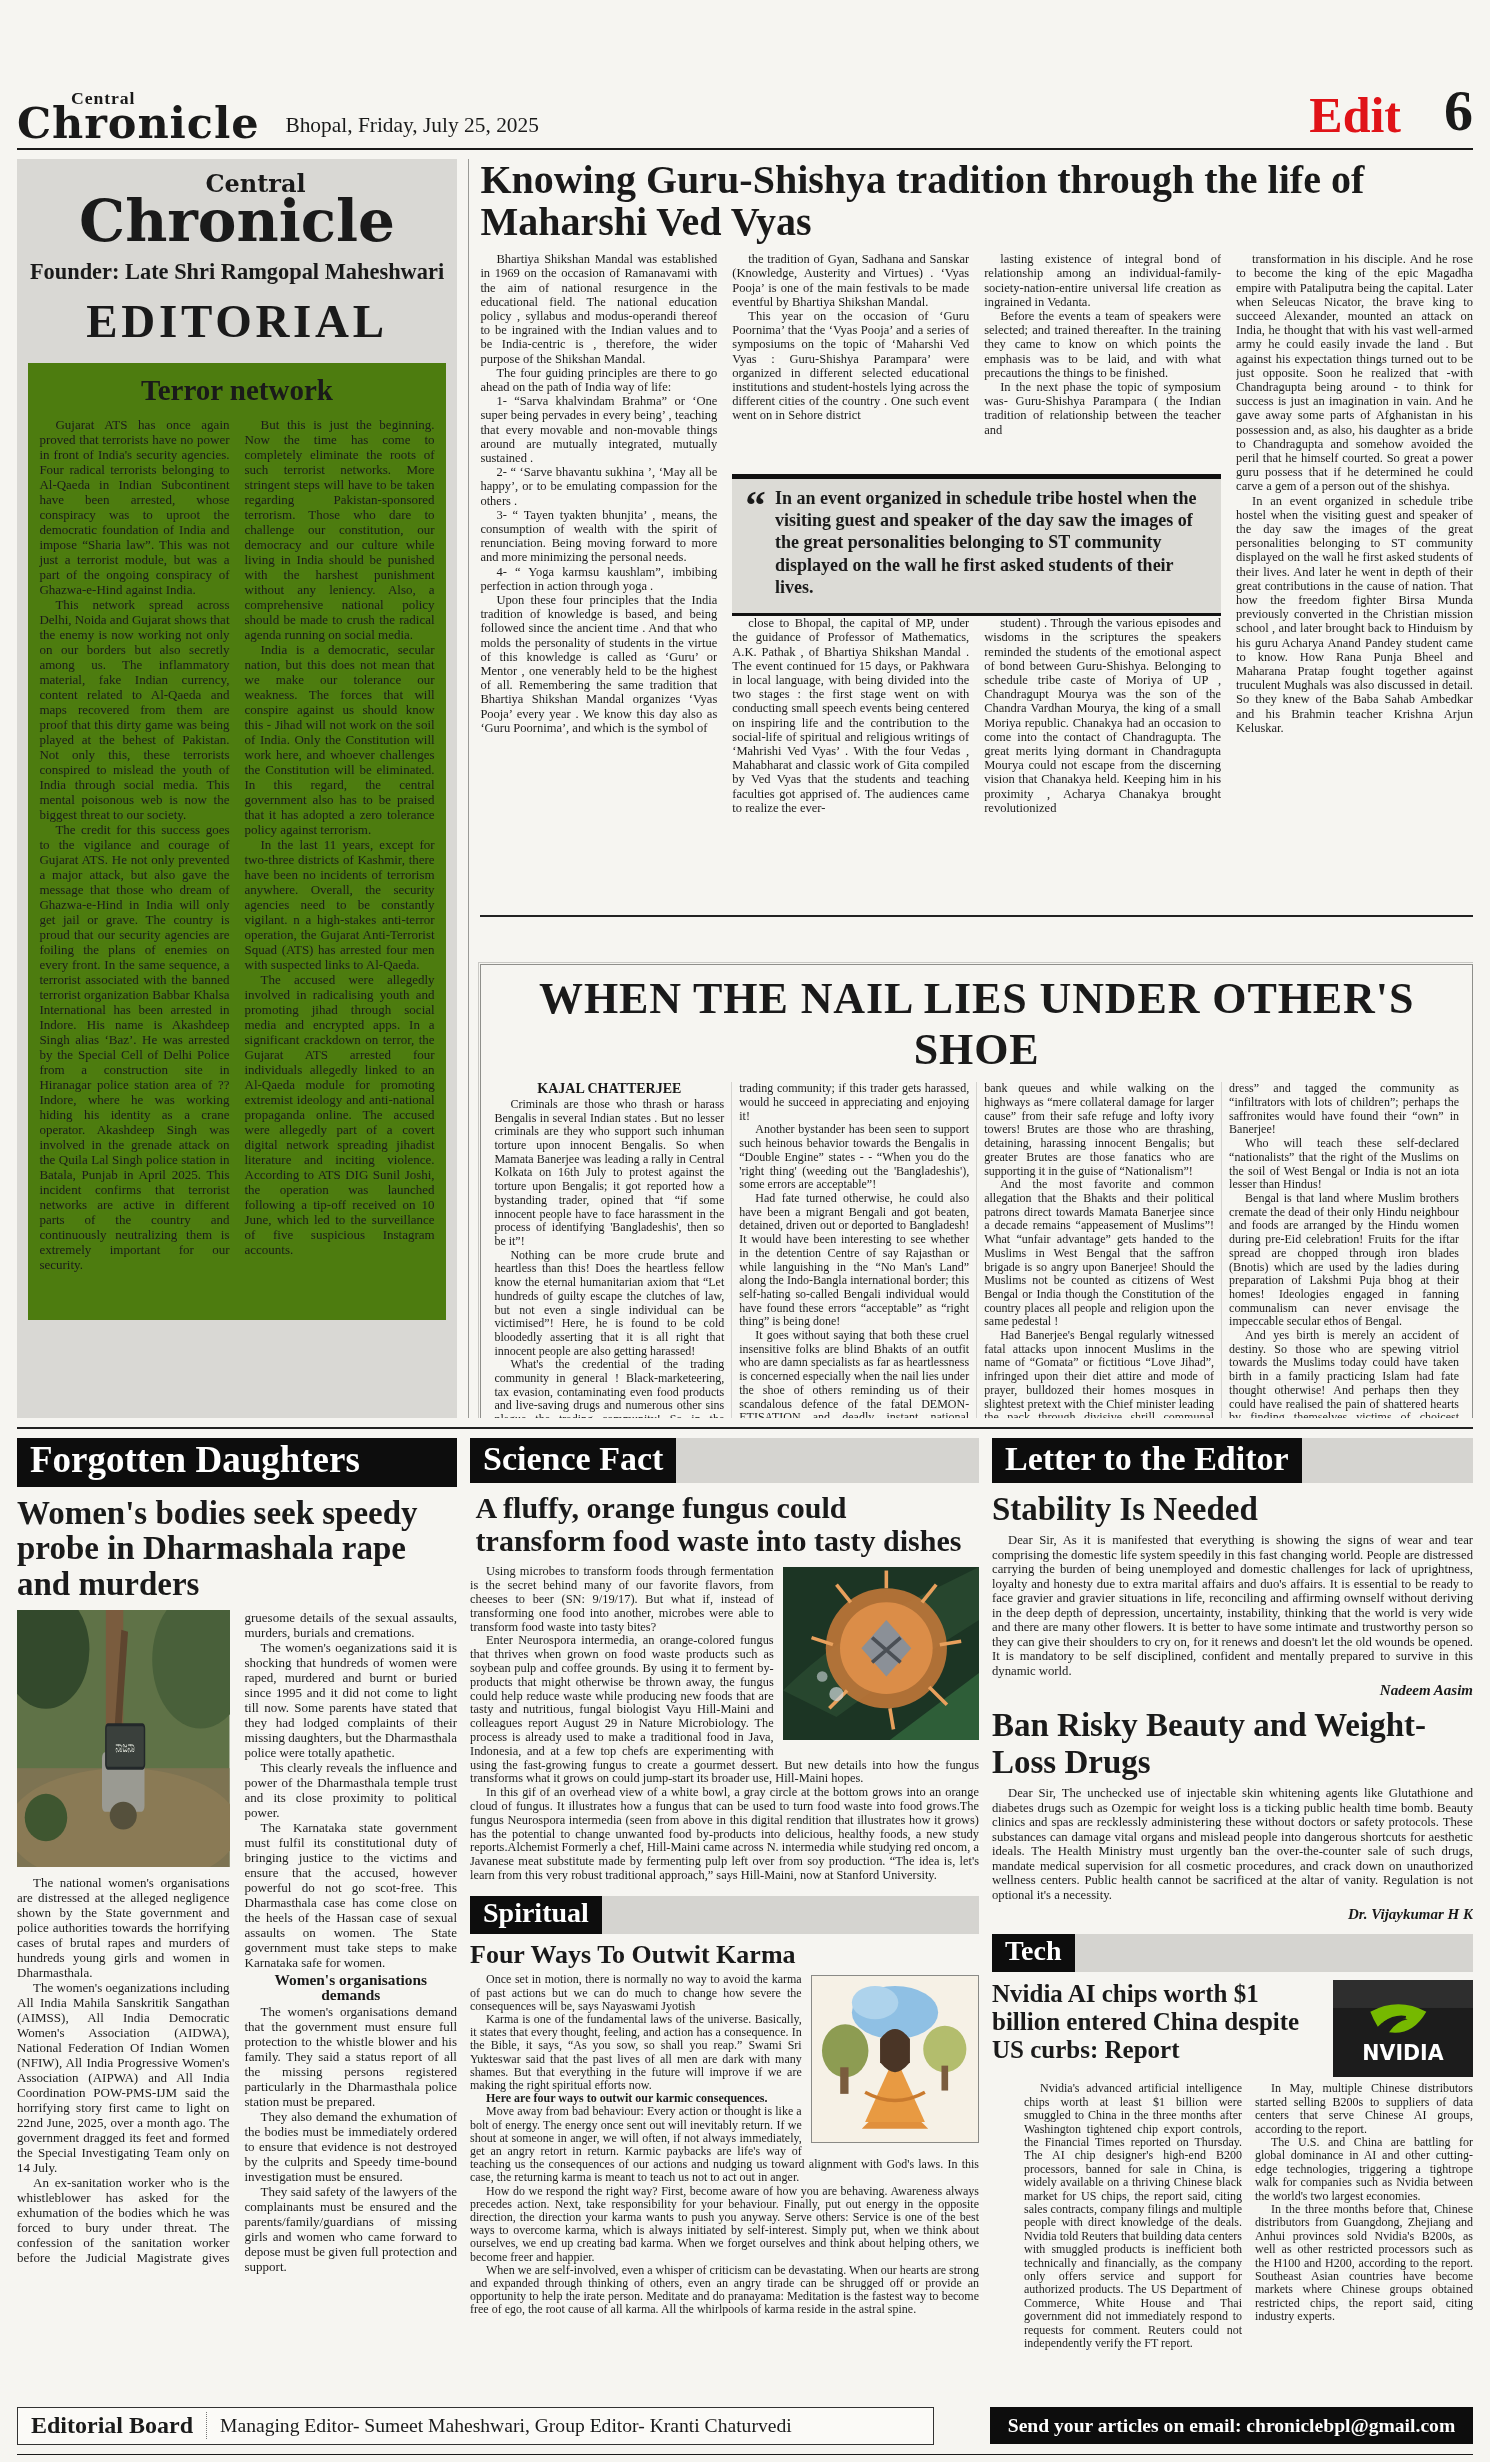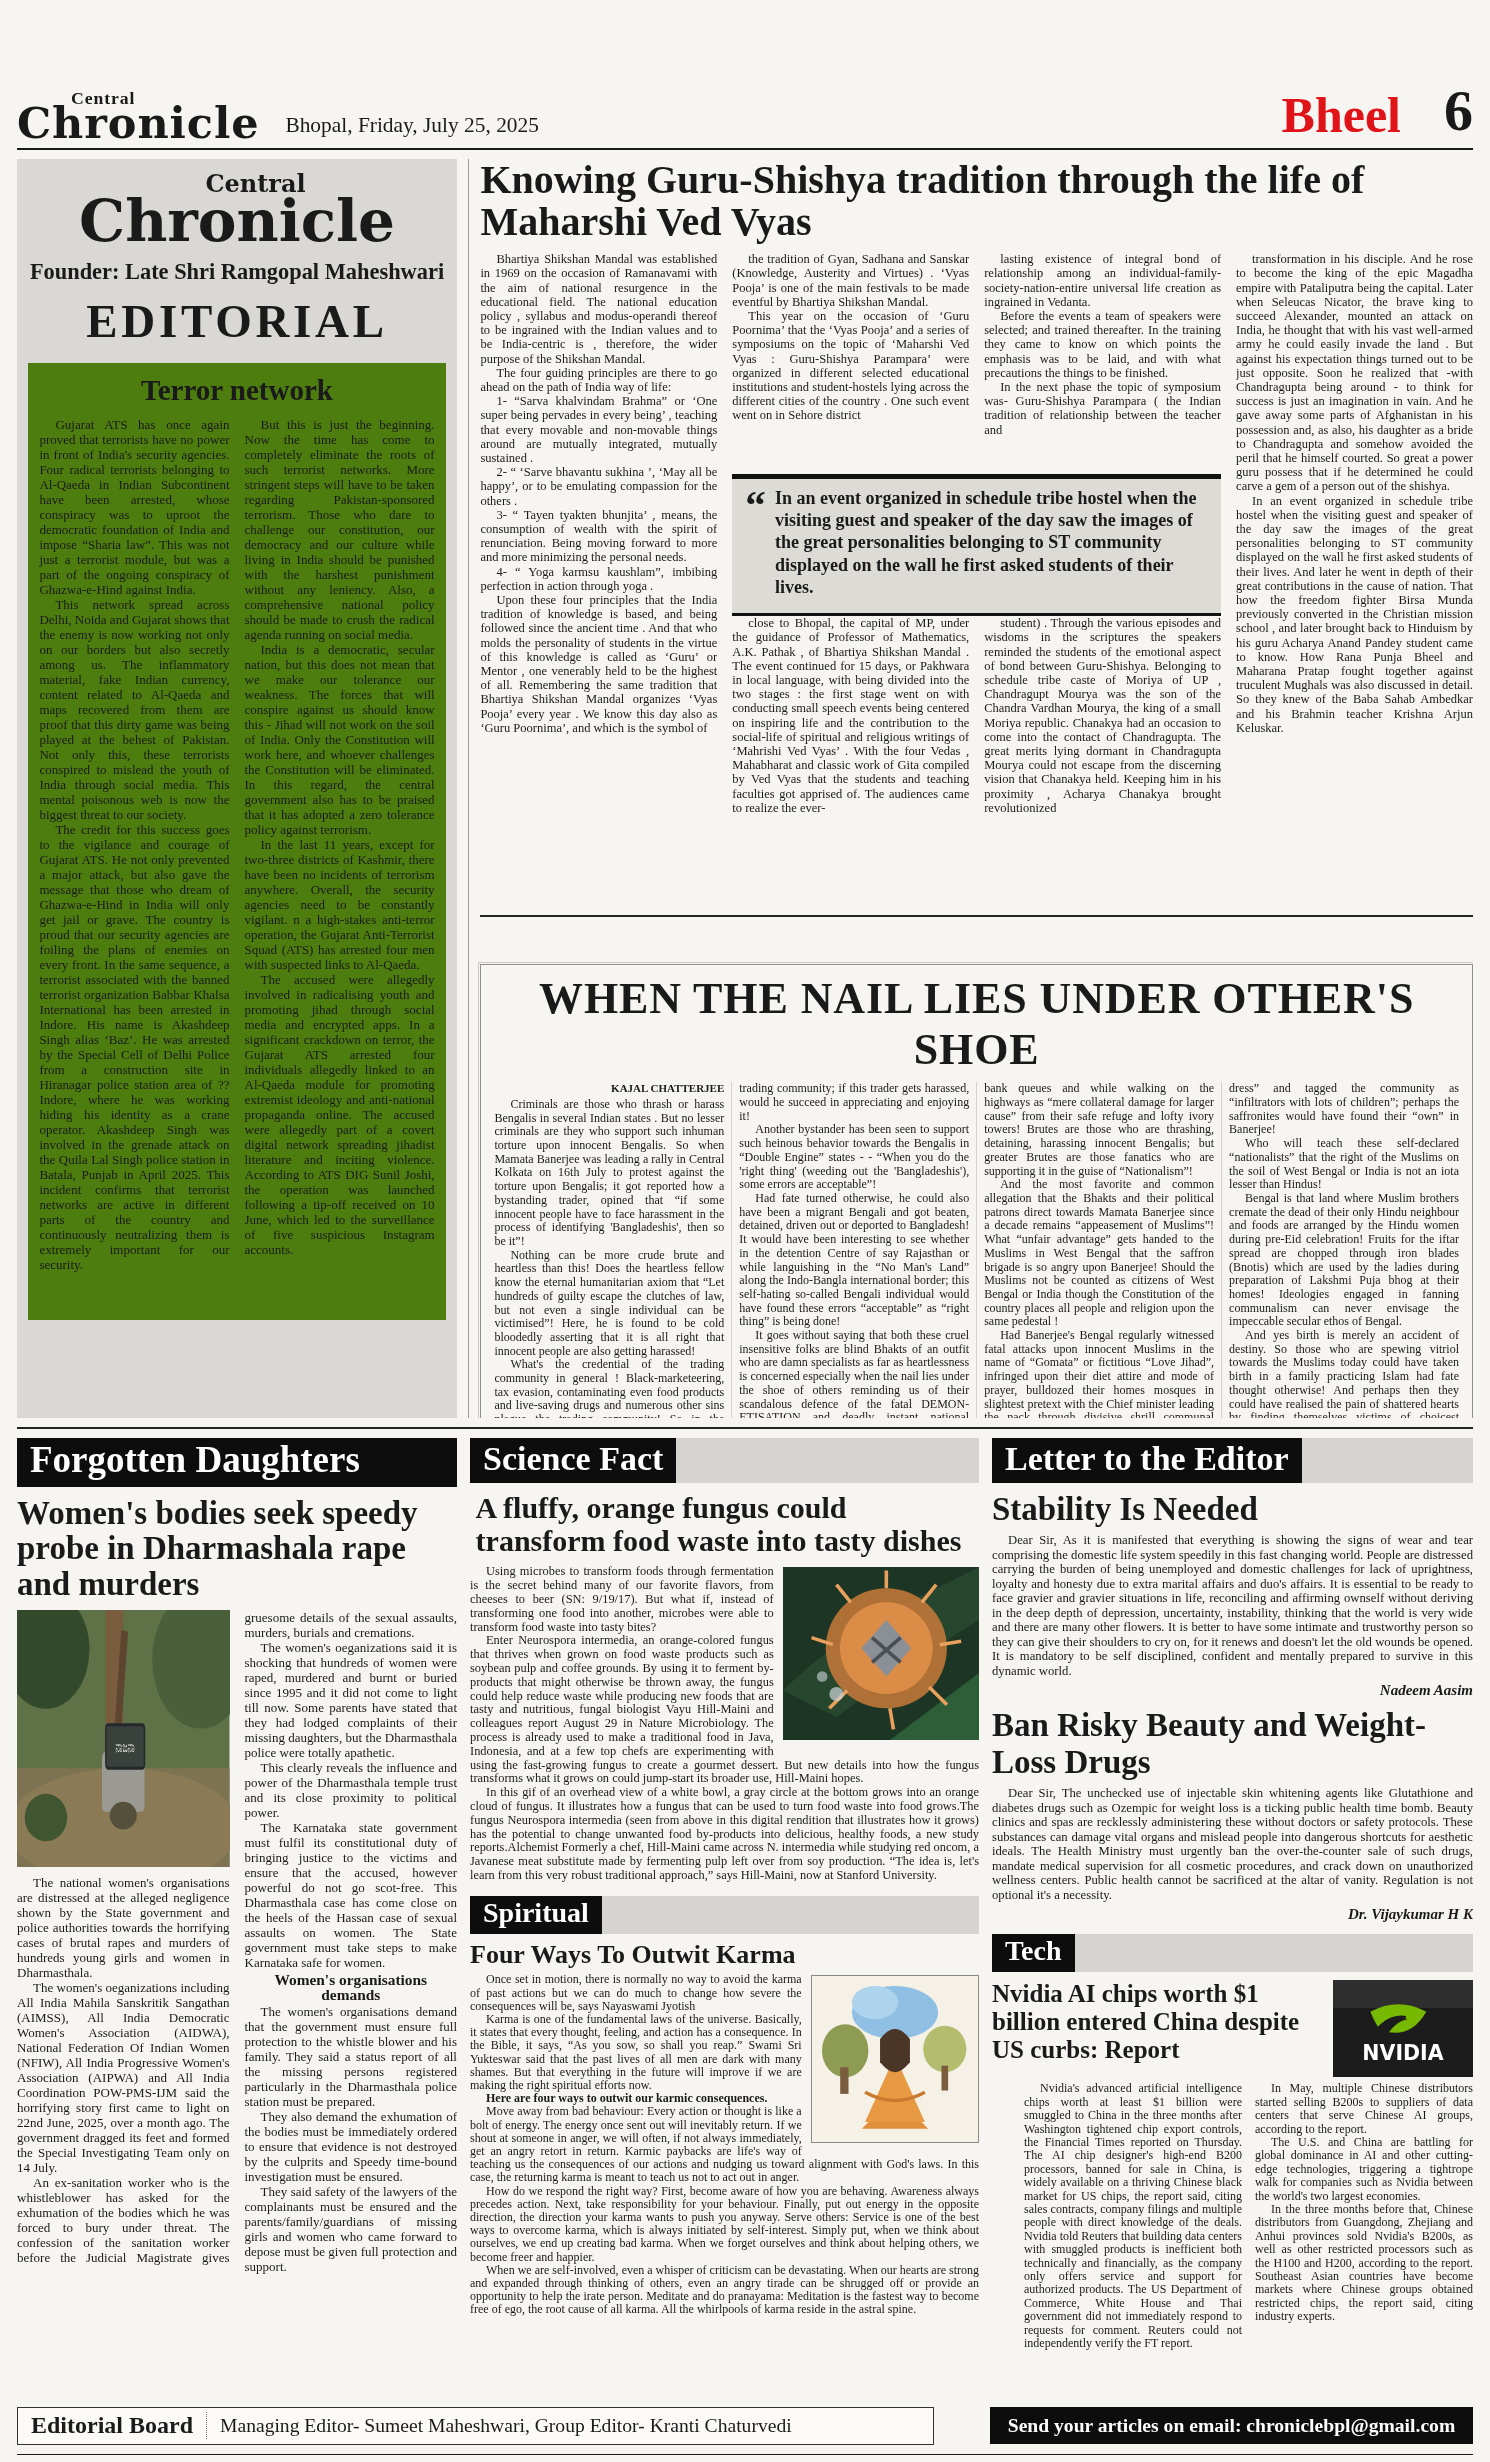--- a/index.html
+++ b/index.html
@@ -42,21 +42,21 @@
   .pullquote{grid-column:2 / span 2;grid-row:2;background:#dcdbd6;border-top:5.6px solid #111;border-bottom:3.7px solid #111;
              padding:7.5px 13px;display:flex;gap:9.3px;overflow:hidden;}
   .qmark{font-size:41px;font-weight:bold;line-height:.9;}
   .pullquote p{margin:0;font-size:18px;line-height:22.4px;font-weight:bold;text-indent:0;text-align:left;}
   .c2b{grid-column:2;grid-row:3;}
   .c3b{grid-column:3;grid-row:3;}
   .middivider{border-top:2.8px solid #222;margin:9.3px 0 7.5px 0;}
   .nail-box{border:0.9px solid #8f8f8b;outline:0.9px solid #c9c8c4;outline-offset:1.9px;padding:5.6px 13px 7.5px 13px;height:529px;box-sizing:border-box;overflow:hidden;margin-top:47px;}
   .nail-head{text-align:center;font-size:44px;font-weight:bold;margin:1.9px 0 7.5px 0;letter-spacing:0.9px;}
   .nail-cols{columns:4;column-gap:15px;column-rule:0.9px solid #d4d3cf;font-size:12px;line-height:13.7px;text-align:justify;height:447px;overflow:hidden;}
-  .byline{text-align:right;font-weight:bold;font-size:11px;margin-bottom:1.9px;}
+  .byline{text-align:center;font-weight:bold;font-size:14px;margin-bottom:1.9px;}
   
   .bottom-row{display:flex;gap:13px;border-top:2.8px solid #222;margin-top:9.3px;padding-top:9.3px;height:957px;}
   .banner{background:#0d0d0d;color:#fff;font-weight:bold;font-family:"Liberation Serif",serif;
           padding:1.9px 13px 5.6px 13px;line-height:1.1;}
   .banner-row{display:flex;align-items:stretch;}
   .banner-ext{flex:1;background:#d5d4d0;}
   .fd{width:440px;flex:0 0 440px;overflow:hidden;}
   .fd .banner{font-size:37px;}
   .fd-head{font-size:33px;font-weight:bold;line-height:1.08;margin:9.3px 0 7.5px 0;}
   .fd-cols{columns:2;column-gap:15px;font-size:13px;line-height:15px;text-align:justify;height:756px;overflow:hidden;}
@@ -98,21 +98,21 @@
 
 <div class="page">
 
   <header class="topbar">
     <div class="brand">
       <span class="brand-top">Central</span>
       <span class="brand-main">Chronicle</span>
     </div>
     <span class="dateline">Bhopal, Friday, July  25, 2025</span>
     <div class="top-right">
-      <span class="edit-label">Bheel</span>
+      <span class="edit-label">Edit</span>
       <span class="page-no">6</span>
     </div>
   </header>
   <div class="toprule"></div>
 
   <div class="top-row">
 
     <aside class="leftcol">
       <div class="masthead">
         <span class="mast-top">Central</span>

